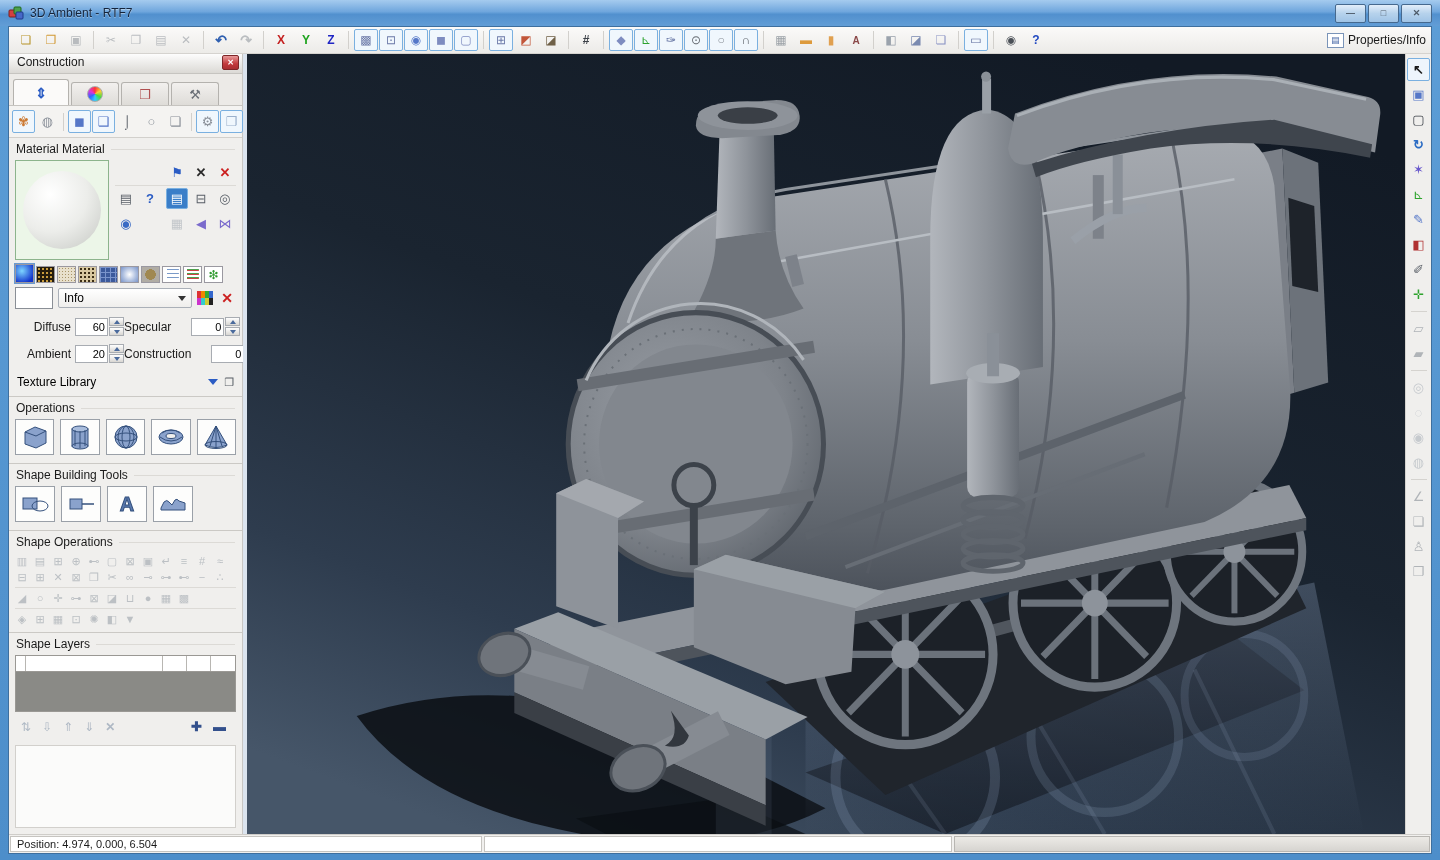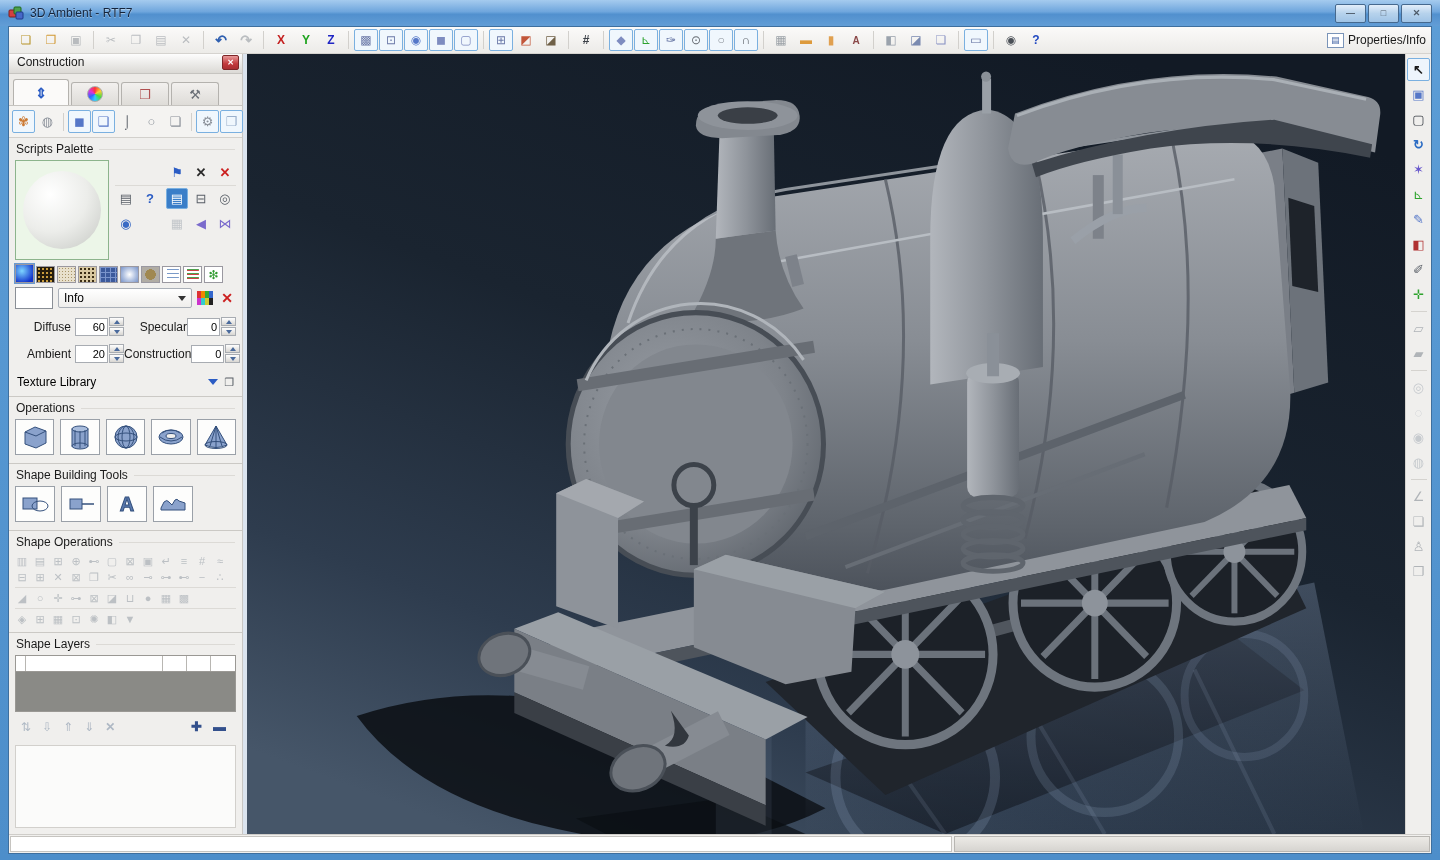--- a/index.html
+++ b/index.html
@@ -106,21 +106,21 @@
   .dd{flex:1;height:20px;border:1px solid #aab0b8;border-radius:2px;background:linear-gradient(#fff,#efeeec);
       display:flex;align-items:center;padding:0 5px;font-size:12px;box-sizing:border-box}
   .dd-arrow{margin-left:auto;width:0;height:0;border-left:4px solid transparent;border-right:4px solid transparent;border-top:5px solid #333}
   .colorgrid{width:16px;height:14px;flex:none;
     background-image:linear-gradient(90deg,#d33 0 25%,#e80 25% 50%,#3a3 50% 75%,#36c 75%),
                      linear-gradient(90deg,#c3c 0 25%,#3cc 25% 50%,#cc3 50% 75%,#222 75%);
     background-size:100% 50%;background-position:0 0,0 100%;background-repeat:no-repeat}
   .redx{color:#cc2020;font-weight:bold;font-size:14px;width:18px;text-align:center}
   .spinrow{display:flex;align-items:center;font-size:12px;margin:8px 0;color:#1a1a1a}
   .spinlabel{width:56px;text-align:right;padding-right:4px;flex:none}
-  .spinlabel2{flex:1;text-align:right;padding-right:0}
+  .spinlabel2{flex:1;padding-right:20px}
   input.spinval{width:27px;height:16px;border:1px solid #a8acb2;font-size:11px;text-align:right;
                 font-family:"Liberation Sans",sans-serif;padding:0 2px}
   .spinbtns{width:15px;height:19px;display:flex;flex-direction:column;gap:1px;margin-left:1px;flex:none}
   .sb{flex:1;background:linear-gradient(#fefefe,#d8d6d2);border:1px solid #a8acb2;display:flex;
       align-items:center;justify-content:center}
   .tri-up{width:0;height:0;border-left:3px solid transparent;border-right:3px solid transparent;border-bottom:4px solid #4a6a9c}
   .tri-dn{width:0;height:0;border-left:3px solid transparent;border-right:3px solid transparent;border-top:4px solid #4a6a9c}
   .texlib{display:flex;align-items:center;font-size:12px;padding:4px 2px 2px;gap:6px}
   .tl-arrow{width:0;height:0;border-left:5px solid transparent;border-right:5px solid transparent;border-top:6px solid #2b5cc4;margin-left:auto}
   .tl-pop{font-size:11px;color:#5a6068}
@@ -321,21 +321,21 @@
           <span class="psep"></span>
 
           <span class="pbtn on" style="color:#8a9099">⚙</span>
 
           <span class="pbtn on" style="color:#9ab0cc">❐</span>
 
       </div>
 
       <div class="section">
         <div class="glabel">
-              <span>Scripts Palette</span>
+              <span>Material Material</span>
               <span class="gline"></span>
             </div>
         <div class="mp-top">
           <div class="mp-preview">
             <div class="mp-sphere"></div>
           </div>
           <div class="mp-icons">
             <div class="mi-row">
               <span class="mi" style="color:#2b5cc4">⚑</span>
                   <span class="mi" style="color:#2a2a2a;font-weight:bold">✕</span>
@@ -824,18 +824,19 @@
         <span class="rbtn dis" style="color:#b0b4b8">❏</span>
 
         <span class="rbtn dis" style="color:#b0b4b8">♙</span>
 
         <span class="rbtn dis" style="color:#b0b4b8">❐</span>
 
     </div>
   </div>
 
   <div class="statusbar">
+    <div class="status-cell sc-left">Position: 4.974, 0.000, 6.504</div>
     <div class="status-cell sc-mid"></div>
     <div class="status-cell sc-right"></div>
   </div>
 
 </div>
 </div>
 
 </body></html>

